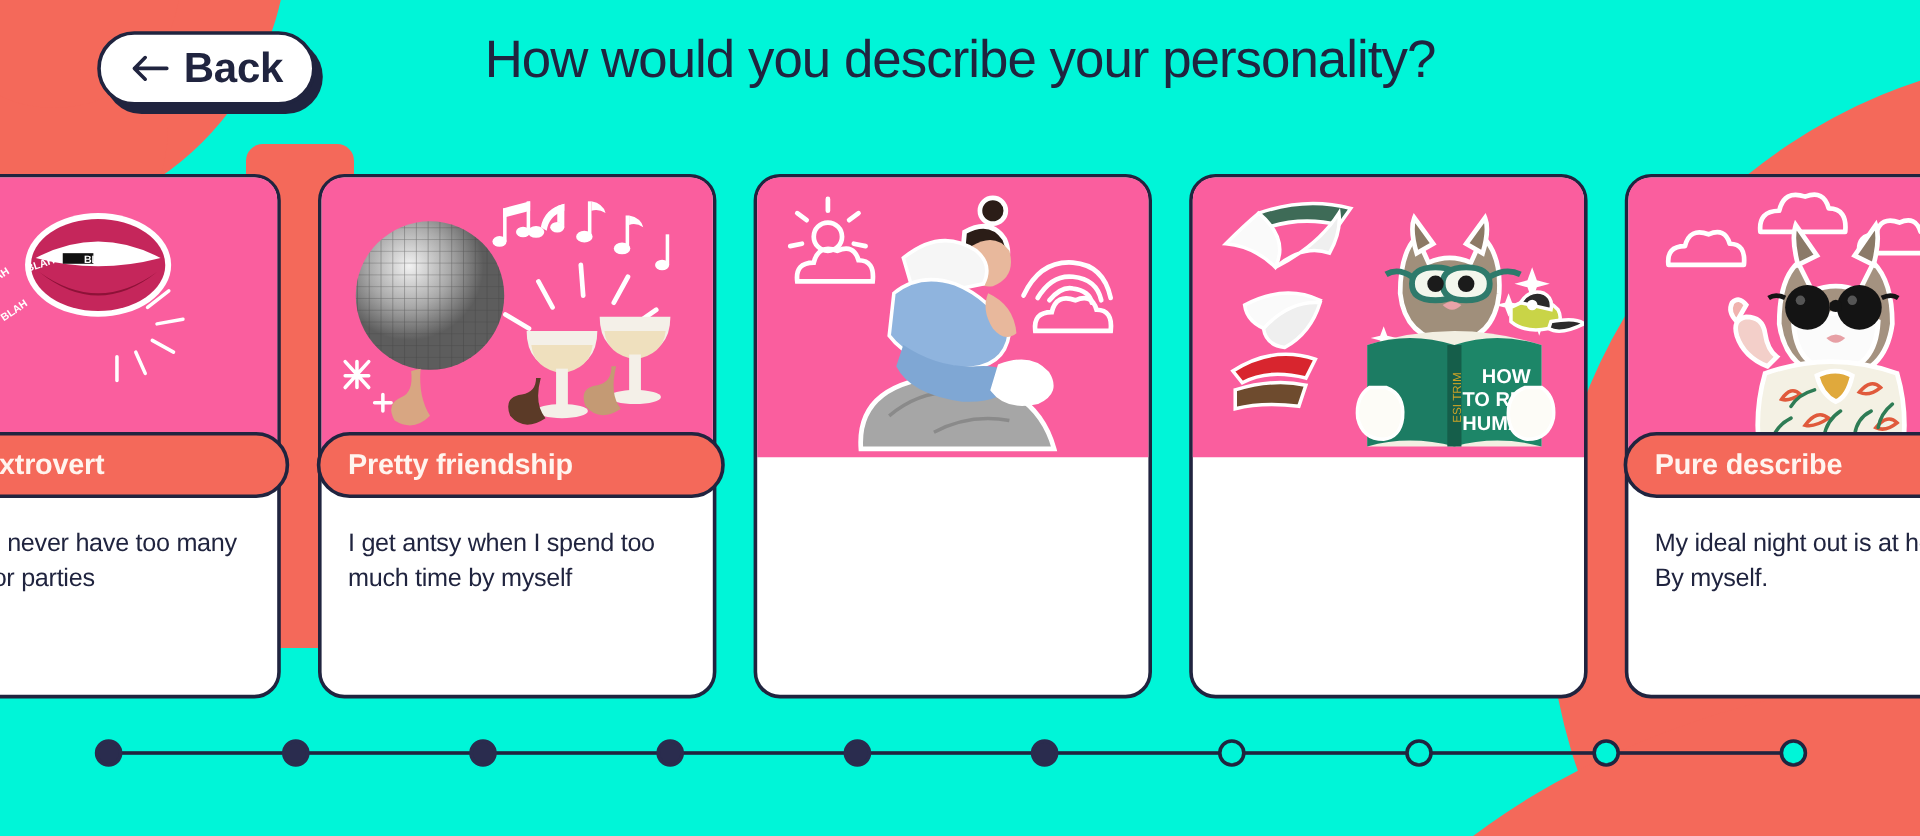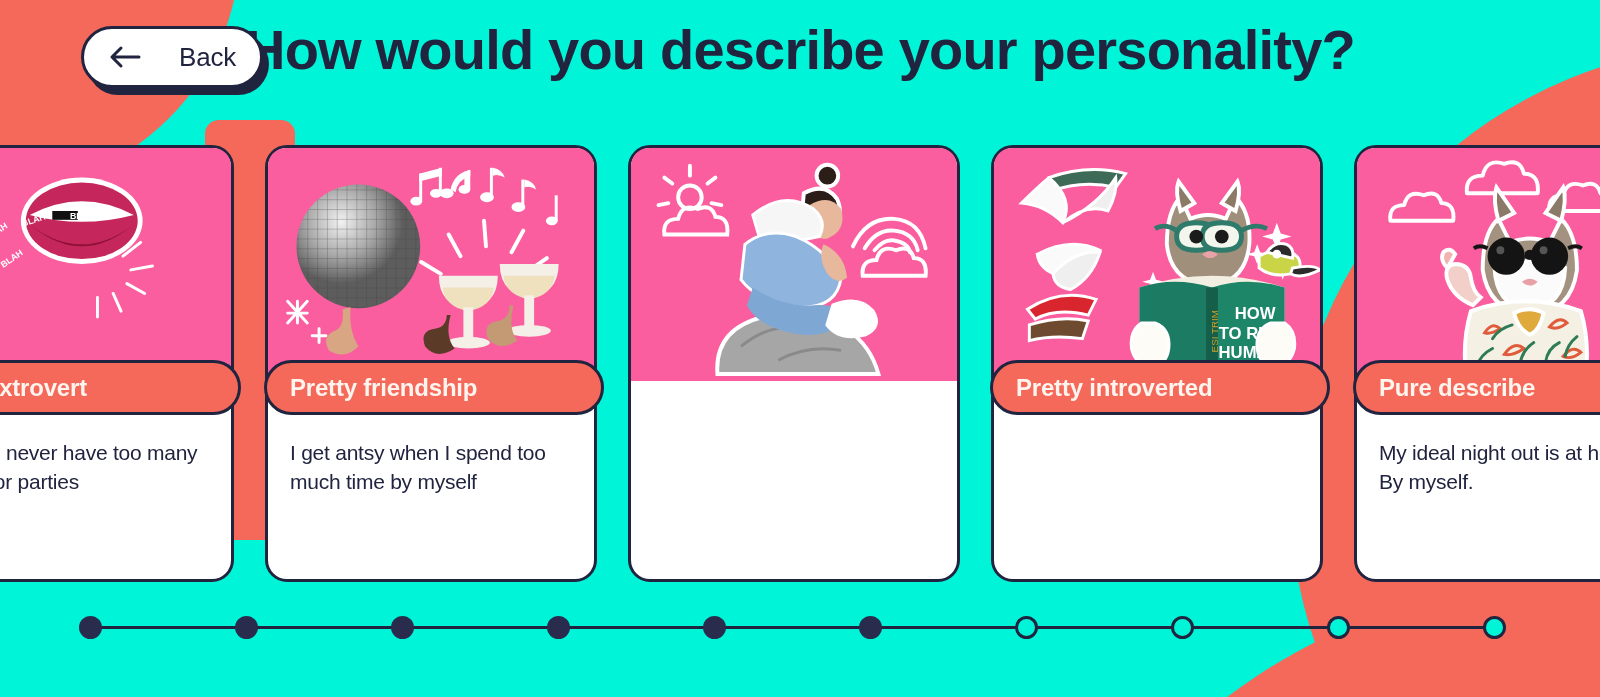--- a/index.html
+++ b/index.html
@@ -67,22 +67,22 @@
     display: flex;
     align-items: center;
     background: #FFFFFF;
     border: 3px solid #20243F;
     border-radius: 60px;
     height: 62px;
     cursor: pointer;
     user-select: none;
   }
   .nav-btn .lbl {
-    font-size: 26px;
-    font-weight: 400;
+    font-size: 35px;
+    font-weight: 700;
     color: #20243F;
     letter-spacing: -0.2px;
   }
 
   .back-btn {
     left: 81px; top: 26px;
     width: 182px;
     padding: 0 24px 0 22px;
     justify-content: space-between;
     box-shadow: 6px 7px 0 0 #20243F;
@@ -97,22 +97,22 @@
   }
   .next-btn .lbl { color: #8B8B9B; }
 
   .arrow-ico { width: 38px; height: 24px; display: block; flex: 0 0 auto; }
 
   .page-title {
     position: absolute;
     left: 0; top: 18px;
     width: 1600px;
     text-align: center;
-    font-size: 56px;
-    font-weight: 700;
+    font-size: 44px;
+    font-weight: 400;
     color: #20243F;
     letter-spacing: -0.8px;
     line-height: 64px;
     white-space: nowrap;
   }
 
   
   .carousel {
     position: absolute;
     left: 0; top: 145px;
@@ -418,23 +418,20 @@
                 <text x="266" y="212">HUMANS</text>
               </g>
               <g font-family="'Liberation Sans', sans-serif" font-size="10" fill="#C9A227">
                 <text x="228" y="206" transform="rotate(-90 228 206)">ESI TRIM</text>
               </g>
               <path d="M150 176 q-12 8 -10 26 q4 18 22 18 q14 -2 16 -18 q2 -20 -14 -26z" fill="#FDFCF7" stroke="#fff" stroke-width="3"></path>
               <path d="M296 176 q12 8 10 26 q-4 18 -22 18 q-14 -2 -16 -18 q-2 -20 14 -26z" fill="#FDFCF7" stroke="#fff" stroke-width="3"></path>
             </g>
           </svg>
         </div>
-        <div class="card-label">
-          <span>Pretty introverted</span>
-        </div>
       </div>
 
       <div class="card">
         <div class="card-img">
           <svg class="art" viewBox="0 0 332 233">
             <g fill="none" stroke="#fff" stroke-width="4" stroke-linejoin="round">
               <path d="M34 72 q-2 -16 14 -16 q4 -16 20 -10 q14 -6 18 8 q14 0 12 18z"></path>
               <path d="M112 44 q-2 -18 16 -18 q4 -18 22 -12 q16 -6 20 10 q16 0 14 20z"></path>
               <path d="M196 62 q-2 -16 14 -16 q4 -16 20 -10 q14 -6 18 8 q14 0 12 18z"></path>
             </g>

